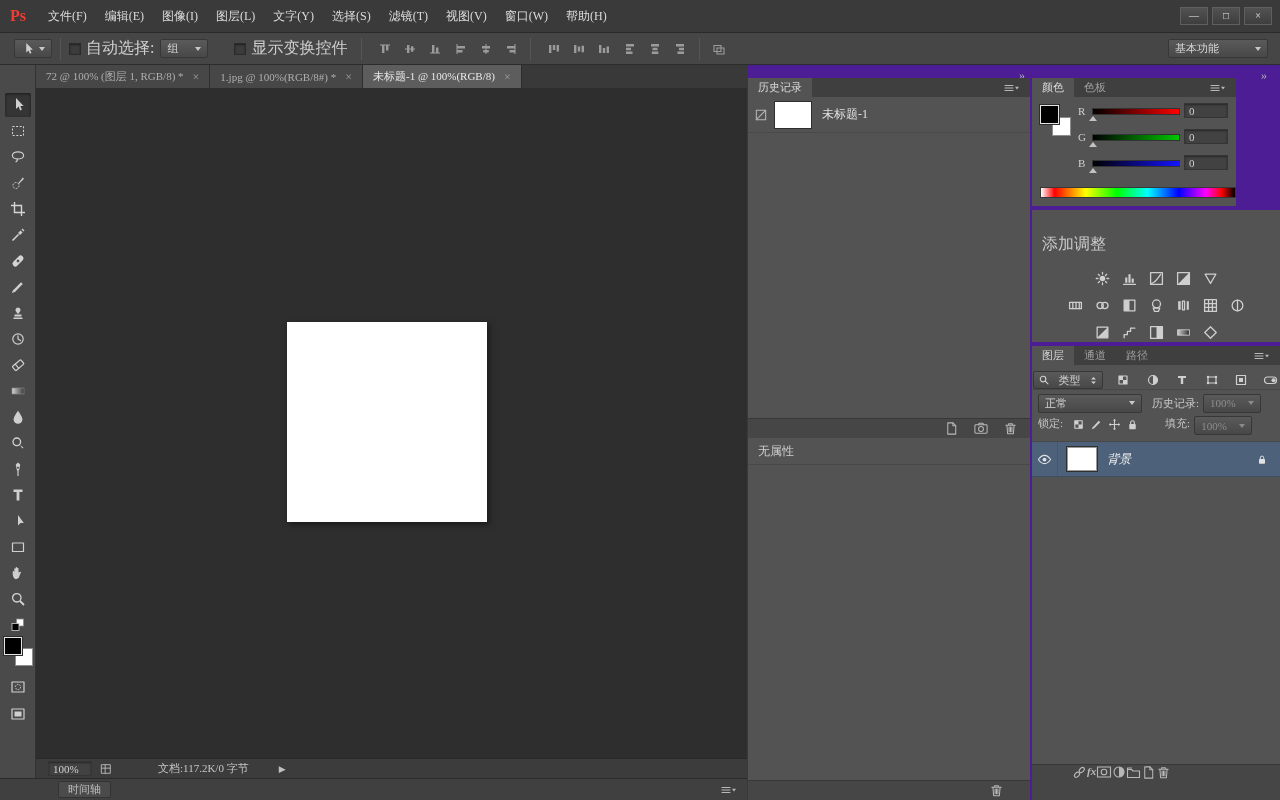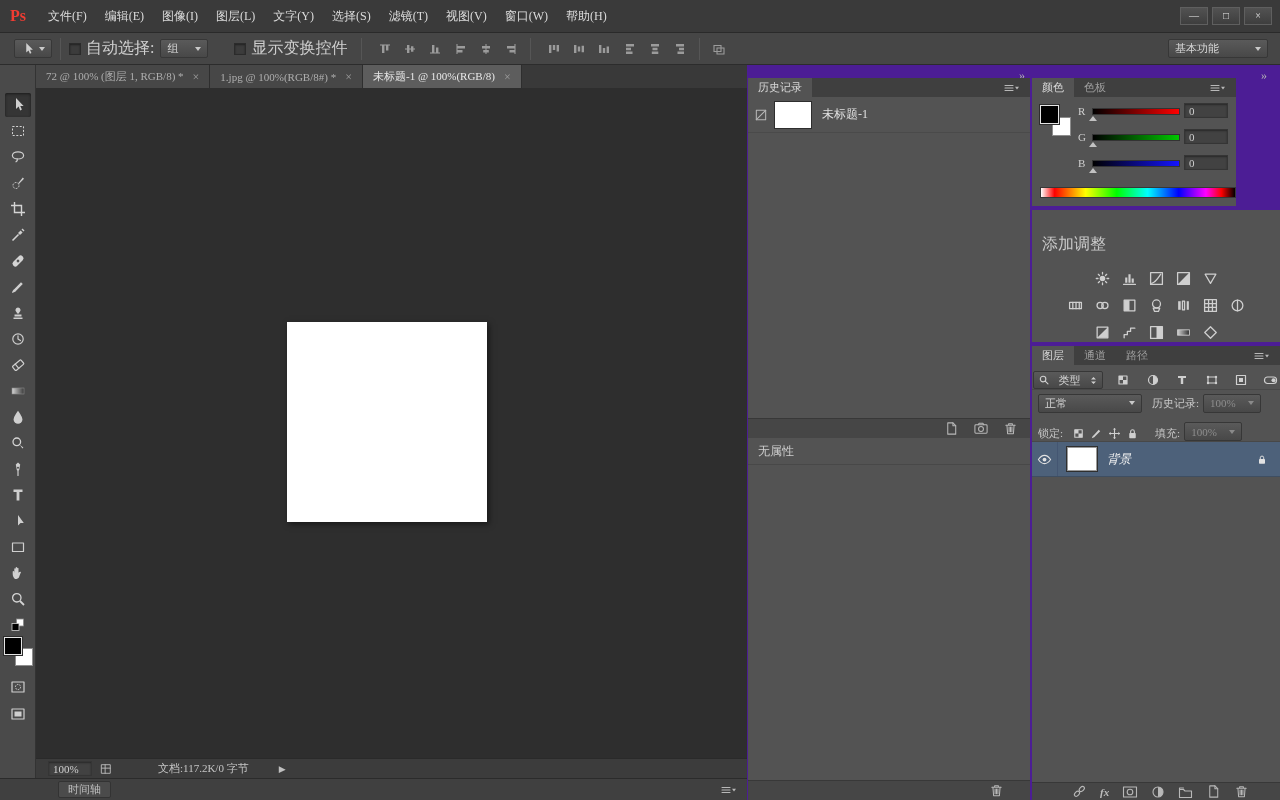--- a/index.html
+++ b/index.html
@@ -88,28 +88,28 @@
 .adj-row{position:absolute;left:0;right:0;display:flex;justify-content:center;gap:9px}
 .adj-ic{width:18px;height:16px;display:flex;align-items:center;justify-content:center}
 
 .lyr-filter{height:25px;display:flex;align-items:flex-end;padding:0 1px;border-bottom:1px solid #484848;gap:12px}
 .filter-select{width:72px;height:18px;justify-content:space-between;padding:0 4px}
 .lyr-ficon{width:18px;height:18px;display:flex;align-items:center;justify-content:center}
 .lyr-blend{height:26px;display:flex;align-items:center;padding:0 6px}
 .blend-select{width:104px;justify-content:space-between}
 .small-label{font-size:11px;color:#c8c8c8;white-space:nowrap}
 .dim-select{justify-content:space-between;color:#8d8d8d}
-.lyr-lock{height:26px;display:flex;align-items:flex-end;padding:0 6px;border-bottom:1px solid #484848}
+.lyr-lock{height:26px;display:flex;align-items:flex-start;padding:0 6px;border-bottom:1px solid #484848}
 .lock-ic{width:18px;height:16px;display:flex;align-items:center;justify-content:center}
 .layer-row{height:35px;background:#4d617a;display:flex;align-items:center;border-bottom:1px solid #3e4e62}
 .eye-col{width:26px;height:100%;display:flex;align-items:center;justify-content:center;border-right:1px solid #445672;flex:none}
 .lyr-thumb{width:30px;height:24px;background:#fff;border:1px solid #9a9a9a;box-shadow:0 0 0 1px #2f2f2f;margin-left:9px;flex:none}
 .lyr-name{margin-left:10px;font-style:italic;font-size:12px;color:#f2f2f2}
 .lyr-lockicon{margin-left:auto;margin-right:12px}
-.lyr-foot{position:absolute;left:0;right:0;bottom:0;height:18px;background:#464646;border-top:1px solid #383838;display:flex;align-items:center;gap:13px;padding-left:40px}
+.lyr-foot{position:absolute;left:0;right:0;bottom:0;height:36px;background:#464646;border-top:1px solid #383838;display:flex;padding-left:40px}
 .fx-label{font-size:11px;font-style:italic;font-weight:bold;color:#bdbdbd}
 </style>
 </head>
 <body>
 
 <div id="app">
 
   <div class="menubar">
     <span class="logo">Ps</span>
     <span class="menu-item">文件(F)</span>
@@ -715,21 +715,21 @@
             <path class="s" d="M7 2v10M2 7h10"></path>
             <path class="f" d="M7 1l1.8 1.8H5.2zM7 13l-1.8-1.8h3.6zM1 7l1.8-1.8v3.6zM13 7l-1.8 1.8V5.2z"></path>
           </svg>
         </span>
       <span class="lock-ic">
           <svg width="13" height="13" viewBox="0 0 14 14">
             <rect class="f" x="3.5" y="6.5" width="7" height="5.5" rx=".8"></rect>
             <path class="s" d="M5 6.5V5a2 2 0 0 1 4 0v1.5"></path>
           </svg>
         </span>
-      <span class="small-label" style="margin-left:14px">填充:</span>
+      <span class="small-label" style="margin-left:24px">填充:</span>
       <span class="dd dim-select" style="width:58px;margin-left:4px">
         <span>100%</span>
         <b class="caret dim"></b>
       </span>
     </div>
     <div class="layer-row">
       <span class="eye-col">
         <svg width="15" height="15" viewBox="0 0 16 16">
             <path class="s4" d="M1.5 8c2-3 4.2-4.4 6.5-4.4S12.5 5 14.5 8c-2 3-4.2 4.4-6.5 4.4S3.5 11 1.5 8z"></path>
             <circle class="f4" cx="8" cy="8" r="2"></circle>

